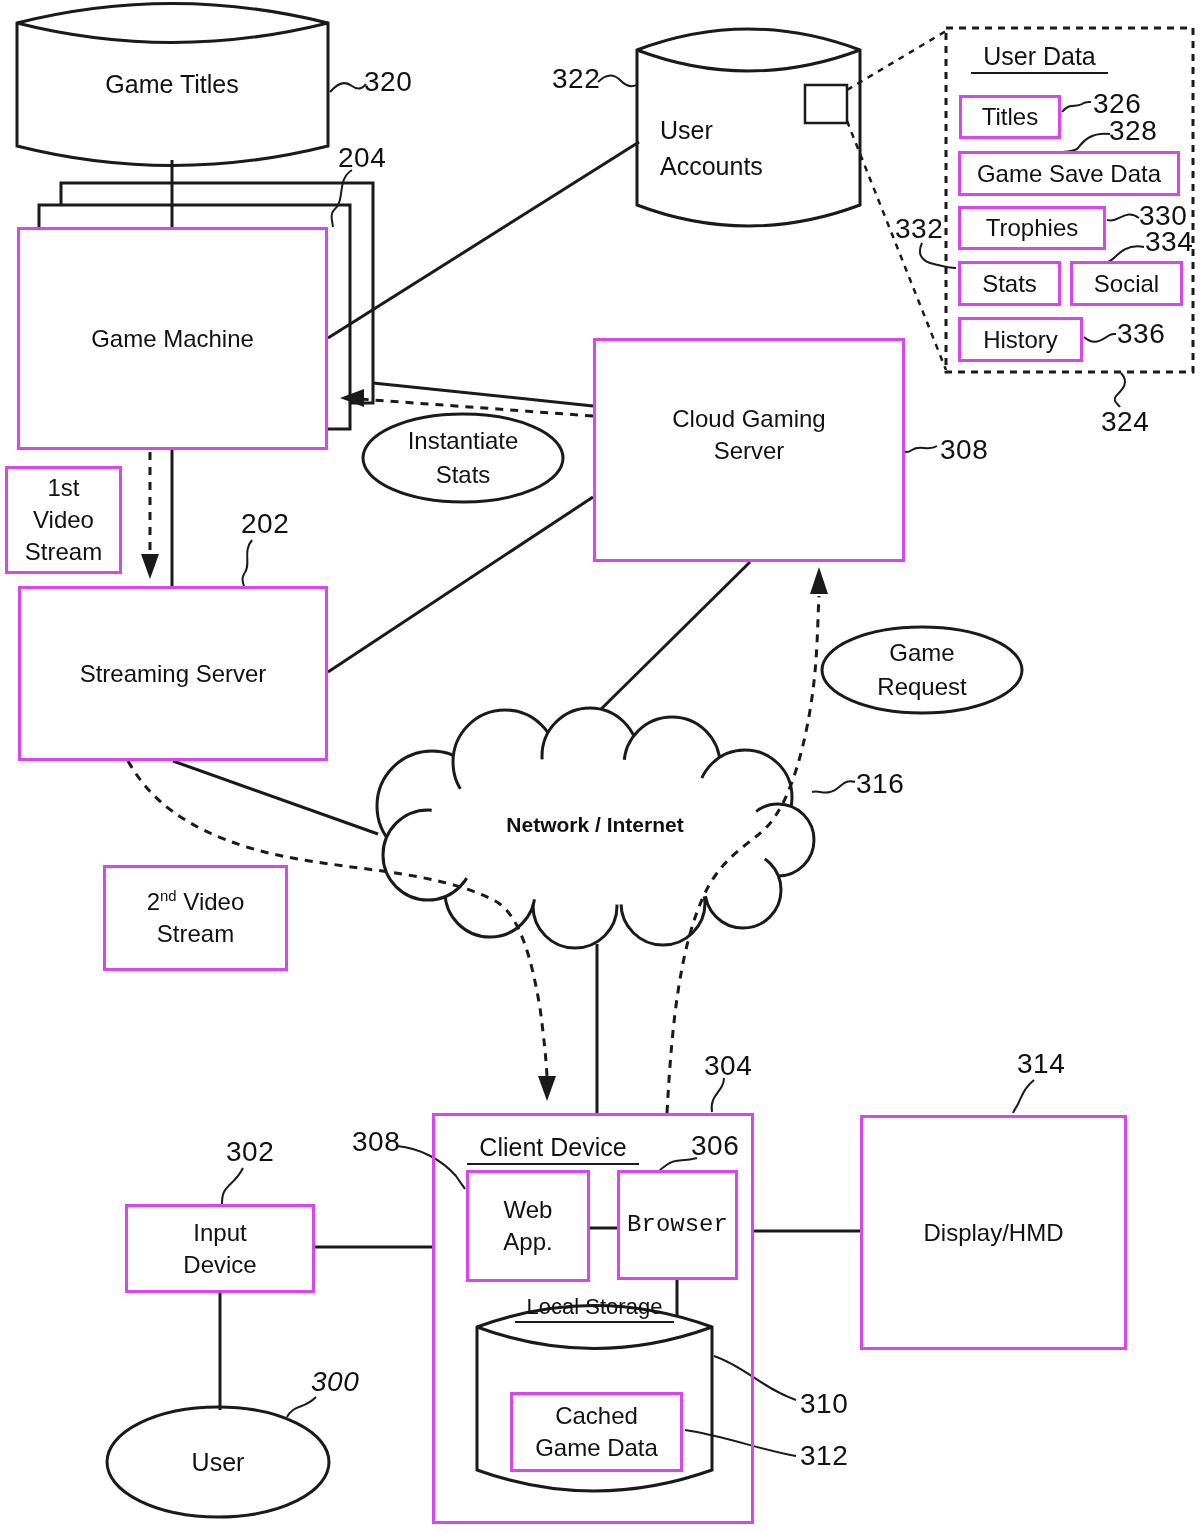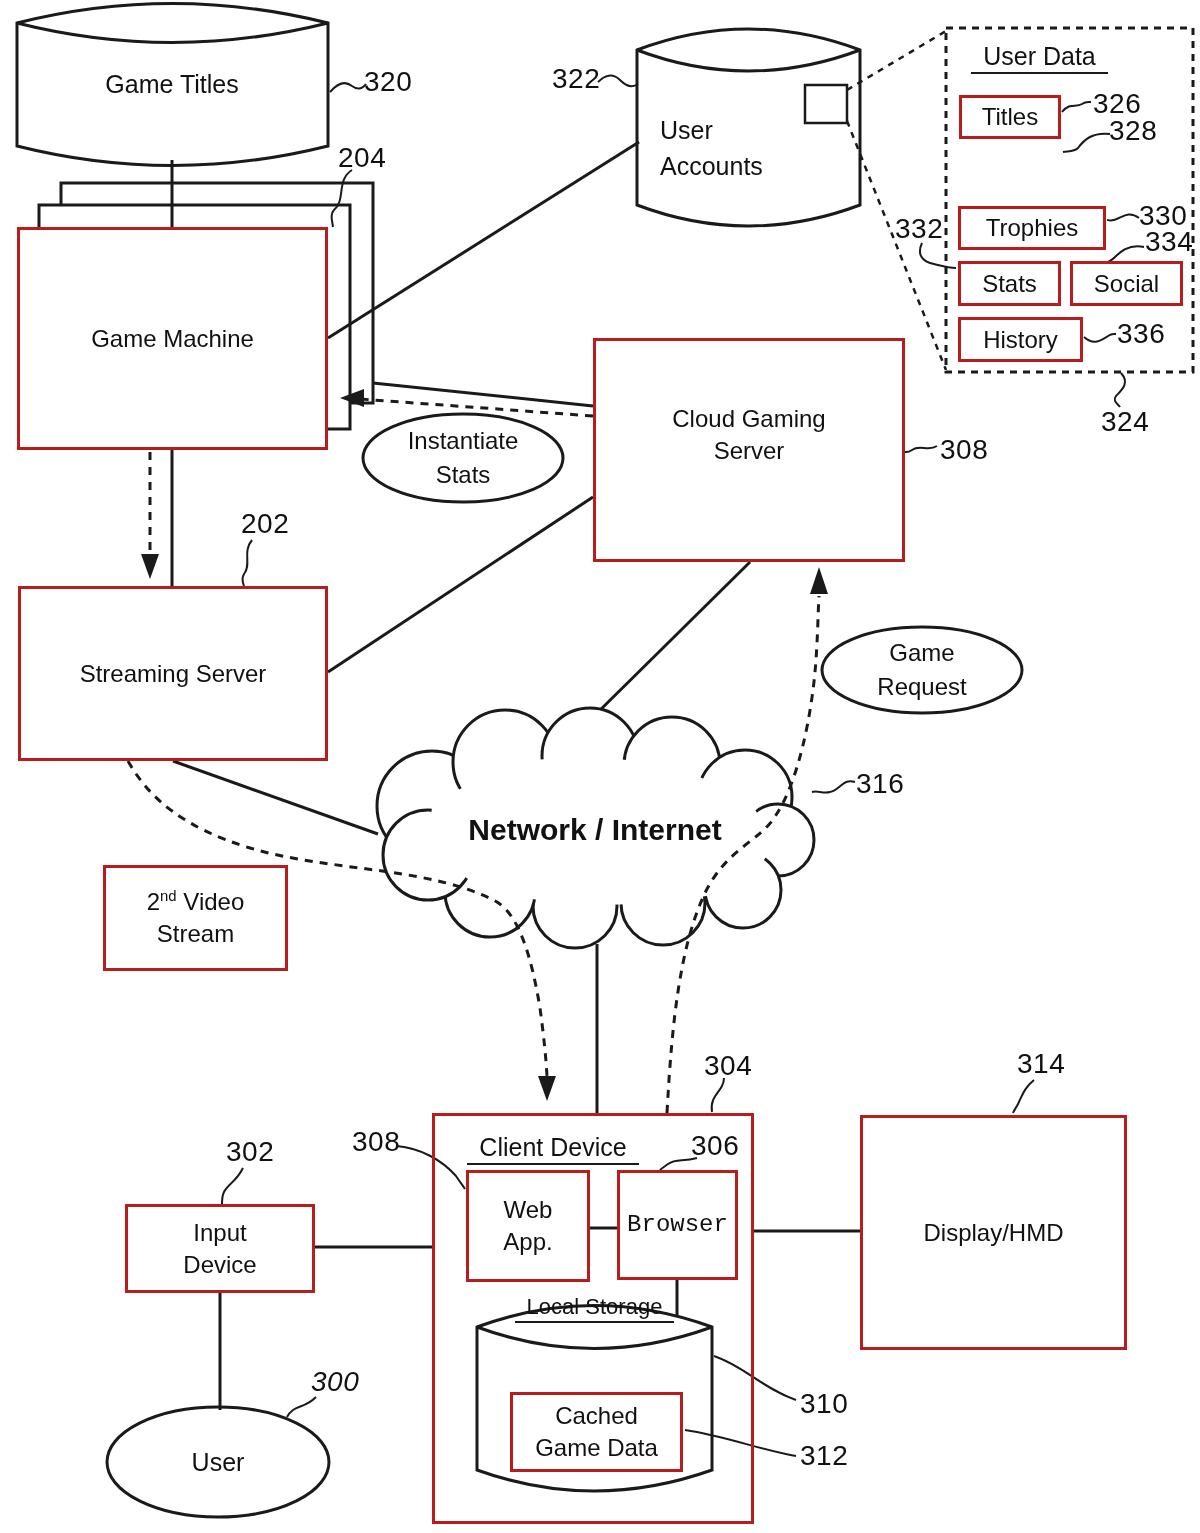--- a/index.html
+++ b/index.html
@@ -3,34 +3,34 @@
 <meta charset="utf-8">
 <style>
   html,body { margin:0; padding:0; background:#fff; }
   #fig {
     position:relative; width:1200px; height:1533px; background:#ffffff;
     font-family:"Liberation Sans", "DejaVu Sans", sans-serif; color:#111;
     overflow:hidden;
   }
   #wires { position:absolute; left:0; top:0; width:1200px; height:1533px; }
   .box {
-    position:absolute; border:3px solid #b91c1c; box-sizing:border-box;
+    position:absolute; border:3px solid #d946ef; box-sizing:border-box;
     display:flex; align-items:center; justify-content:center;
     text-align:center; font-size:24px; line-height:1.32; background:transparent;
   }
   .white { background:#ffffff; }
   .lines { white-space:pre-line; }
   .ref {
     position:absolute; font-size:28px; color:#111; letter-spacing:0.5px;
   }
   .hdr { position:absolute; text-align:center; font-size:25px; }
   .hdr span { border-bottom:2.5px solid #1a1a1a; padding:0 12px 2px 12px; }
   .plain { position:absolute; font-size:25px; }
   sup { font-size:0.62em; vertical-align:super; line-height:0; }
-  .cloudlabel { position:absolute; font-weight:bold; font-size:30px; text-align:center; }
+  .cloudlabel { position:absolute; font-weight:bold; font-size:21px; text-align:center; }
 </style>
 </head>
 <body>
 
 <div id="fig">
 
   <svg id="wires" viewBox="0 0 1200 1533" xmlns="http://www.w3.org/2000/svg" fill="none" stroke="#1a1a1a" stroke-width="3">
 
     <g>
       <path d="M17,23 Q172,-16 328,23 L328,146 Q172,185 17,146 Z" fill="#fff"></path>
@@ -140,20 +140,25 @@
 
   <div class="plain" style="left:37px; top:70px; width:270px; text-align:center;">Game Titles</div>
 
   <div class="plain lines" style="left:660px; top:112px; line-height:1.45;">User
 Accounts</div>
 
   <div class="box white" style="left:17px; top:227px; width:311px; height:223px;text-align:center;">
     <span>Game Machine</span>
   </div>
 
+  <div class="box" style="left:5px; top:466px; width:117px; height:108px; font-size:24px;">
+    <span class="lines">1st
+Video
+Stream</span>
+  </div>
 
   <div class="box" style="left:18px; top:586px; width:310px; height:175px;">
     <span>Streaming Server</span>
   </div>
 
   <div class="box" style="left:593px; top:338px; width:312px; height:224px; align-items:flex-start; padding-top:62px;">
     <span class="lines">Cloud Gaming
 Server</span>
   </div>
 
@@ -167,20 +172,23 @@
 
   <div class="box" style="left:103px; top:865px; width:185px; height:106px; padding:0 8px;">
     <span><span>2</span><sup>nd</sup><span> Video Stream</span></span>
   </div>
 
   <div class="hdr" style="left:952px; top:42px; width:175px;">
     <span>User Data</span>
   </div>
   <div class="box white" style="left:959px; top:95px; width:102px; height:44px;">
     <span>Titles</span>
+  </div>
+  <div class="box white" style="left:958px; top:151px; width:222px; height:45px;">
+    <span>Game Save Data</span>
   </div>
   <div class="box white" style="left:958px; top:206px; width:148px; height:44px;">
     <span>Trophies</span>
   </div>
   <div class="box white" style="left:958px; top:261px; width:103px; height:45px;">
     <span>Stats</span>
   </div>
   <div class="box white" style="left:1070px; top:261px; width:113px; height:45px;">
     <span>Social</span>
   </div>

